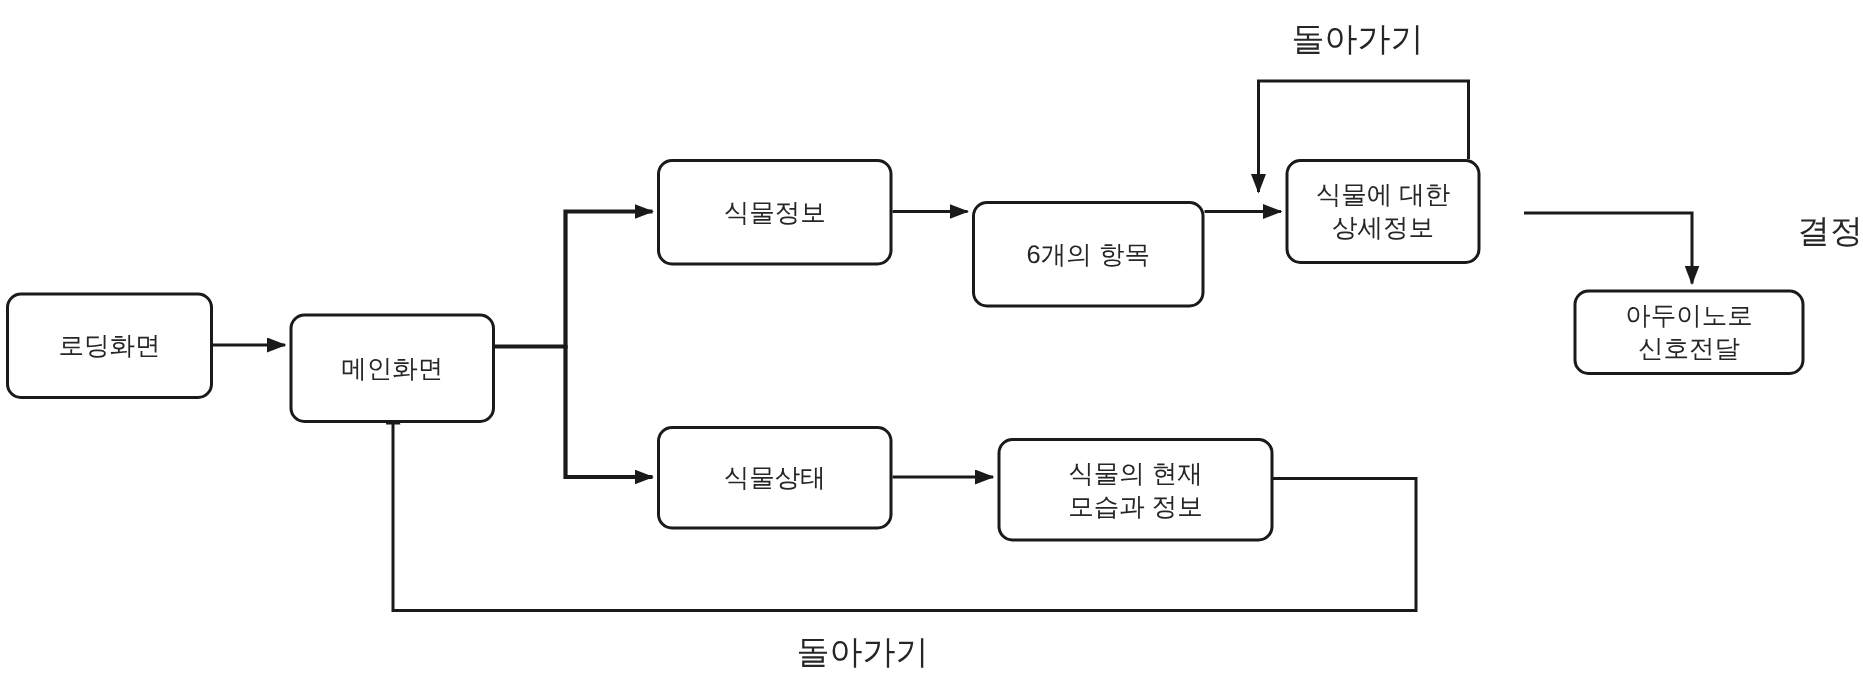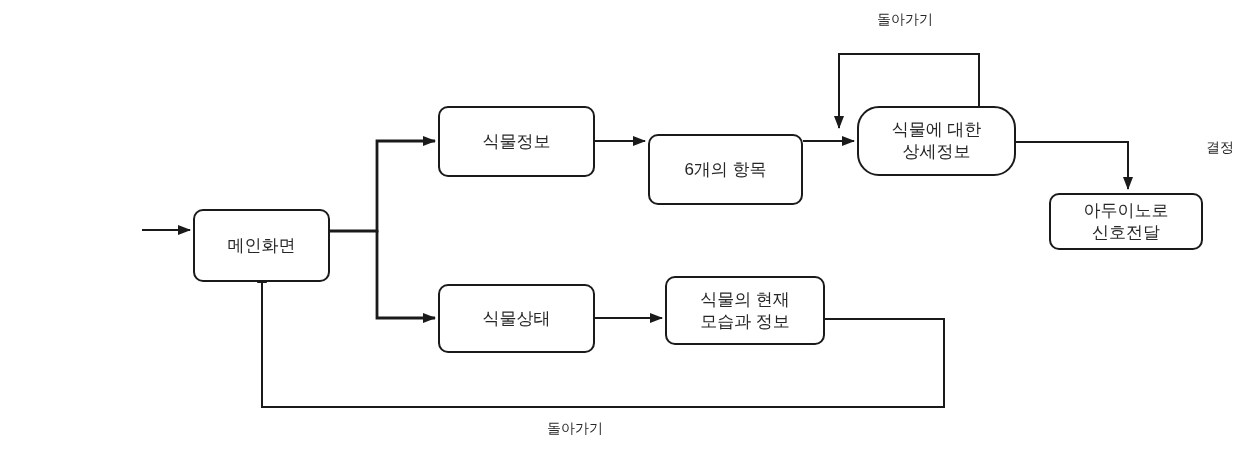--- a/index.html
+++ b/index.html
@@ -25,34 +25,34 @@
     align-items: center;
     justify-content: center;
     text-align: center;
     font-size: 17px;
     line-height: 1.28;
     color: #262626;
     white-space: pre-line;
   }
   .edge-label {
     position: absolute;
-    font-size: 14px;
+    font-size: 22px;
     color: #262626;
     text-align: center;
     white-space: nowrap;
   }
   
   .n-loading  { left:   4px; top: 195px; width: 138px; height: 71px; }
   .n-main     { left: 193px; top: 209px; width: 137px; height: 73px; }
   .n-plantinfo{ left: 438px; top: 106px; width: 157px; height: 71px; }
   .n-sixitems { left: 648px; top: 106px; width: 155px; height: 71px; margin-top: 28px; }
-  .n-detail   { left: 857px; top: 106px; width: 159px; height: 70px; border-radius: 22px; }
+  .n-detail   { left: 857px; top: 106px; width: 130px; height: 70px; }
   .n-arduino  { left:1049px; top: 193px; width: 154px; height: 57px; }
   .n-status   { left: 438px; top: 284px; width: 157px; height: 69px; }
-  .n-current  { left: 665px; top: 276px; width: 160px; height: 69px; }
+  .n-current  { left: 665px; top: 292px; width: 184px; height: 69px; }
   .l-gobacktop    { left: 845px; top:  11px; width: 120px; }
   .l-decision     { left:1180px; top: 139px; width:  80px; }
   .l-gobackbottom { left: 515px; top: 420px; width: 120px; }
 </style>
 </head>
 <body>
 
 <div class="stage">
 
   <svg class="connector-layer" width="1242" height="464" viewBox="0 0 1242 464">
@@ -74,20 +74,23 @@
 
     <path d="M979,106 V54 H839 V128" stroke="#1a1a1a" stroke-width="2" fill="none" stroke-linejoin="miter" marker-end="url(#arrow)"></path>
 
     <path d="M1016,142 H1128 V189" stroke="#1a1a1a" stroke-width="2" fill="none" stroke-linejoin="miter" marker-end="url(#arrow)"></path>
 
     <path d="M595,318 H662" stroke="#1a1a1a" stroke-width="2" fill="none" marker-end="url(#arrow)"></path>
 
     <path d="M825,319 H944 V407 H262 V271" stroke="#1a1a1a" stroke-width="2" fill="none" stroke-linejoin="miter" marker-end="url(#arrow)"></path>
   </svg>
 
+  <div class="node n-loading">
+    <span>로딩화면</span>
+  </div>
 
   <div class="node n-main">
     <span>메인화면</span>
   </div>
 
   <div class="node n-plantinfo">
     <span>식물정보</span>
   </div>
 
   <div class="node n-sixitems">

